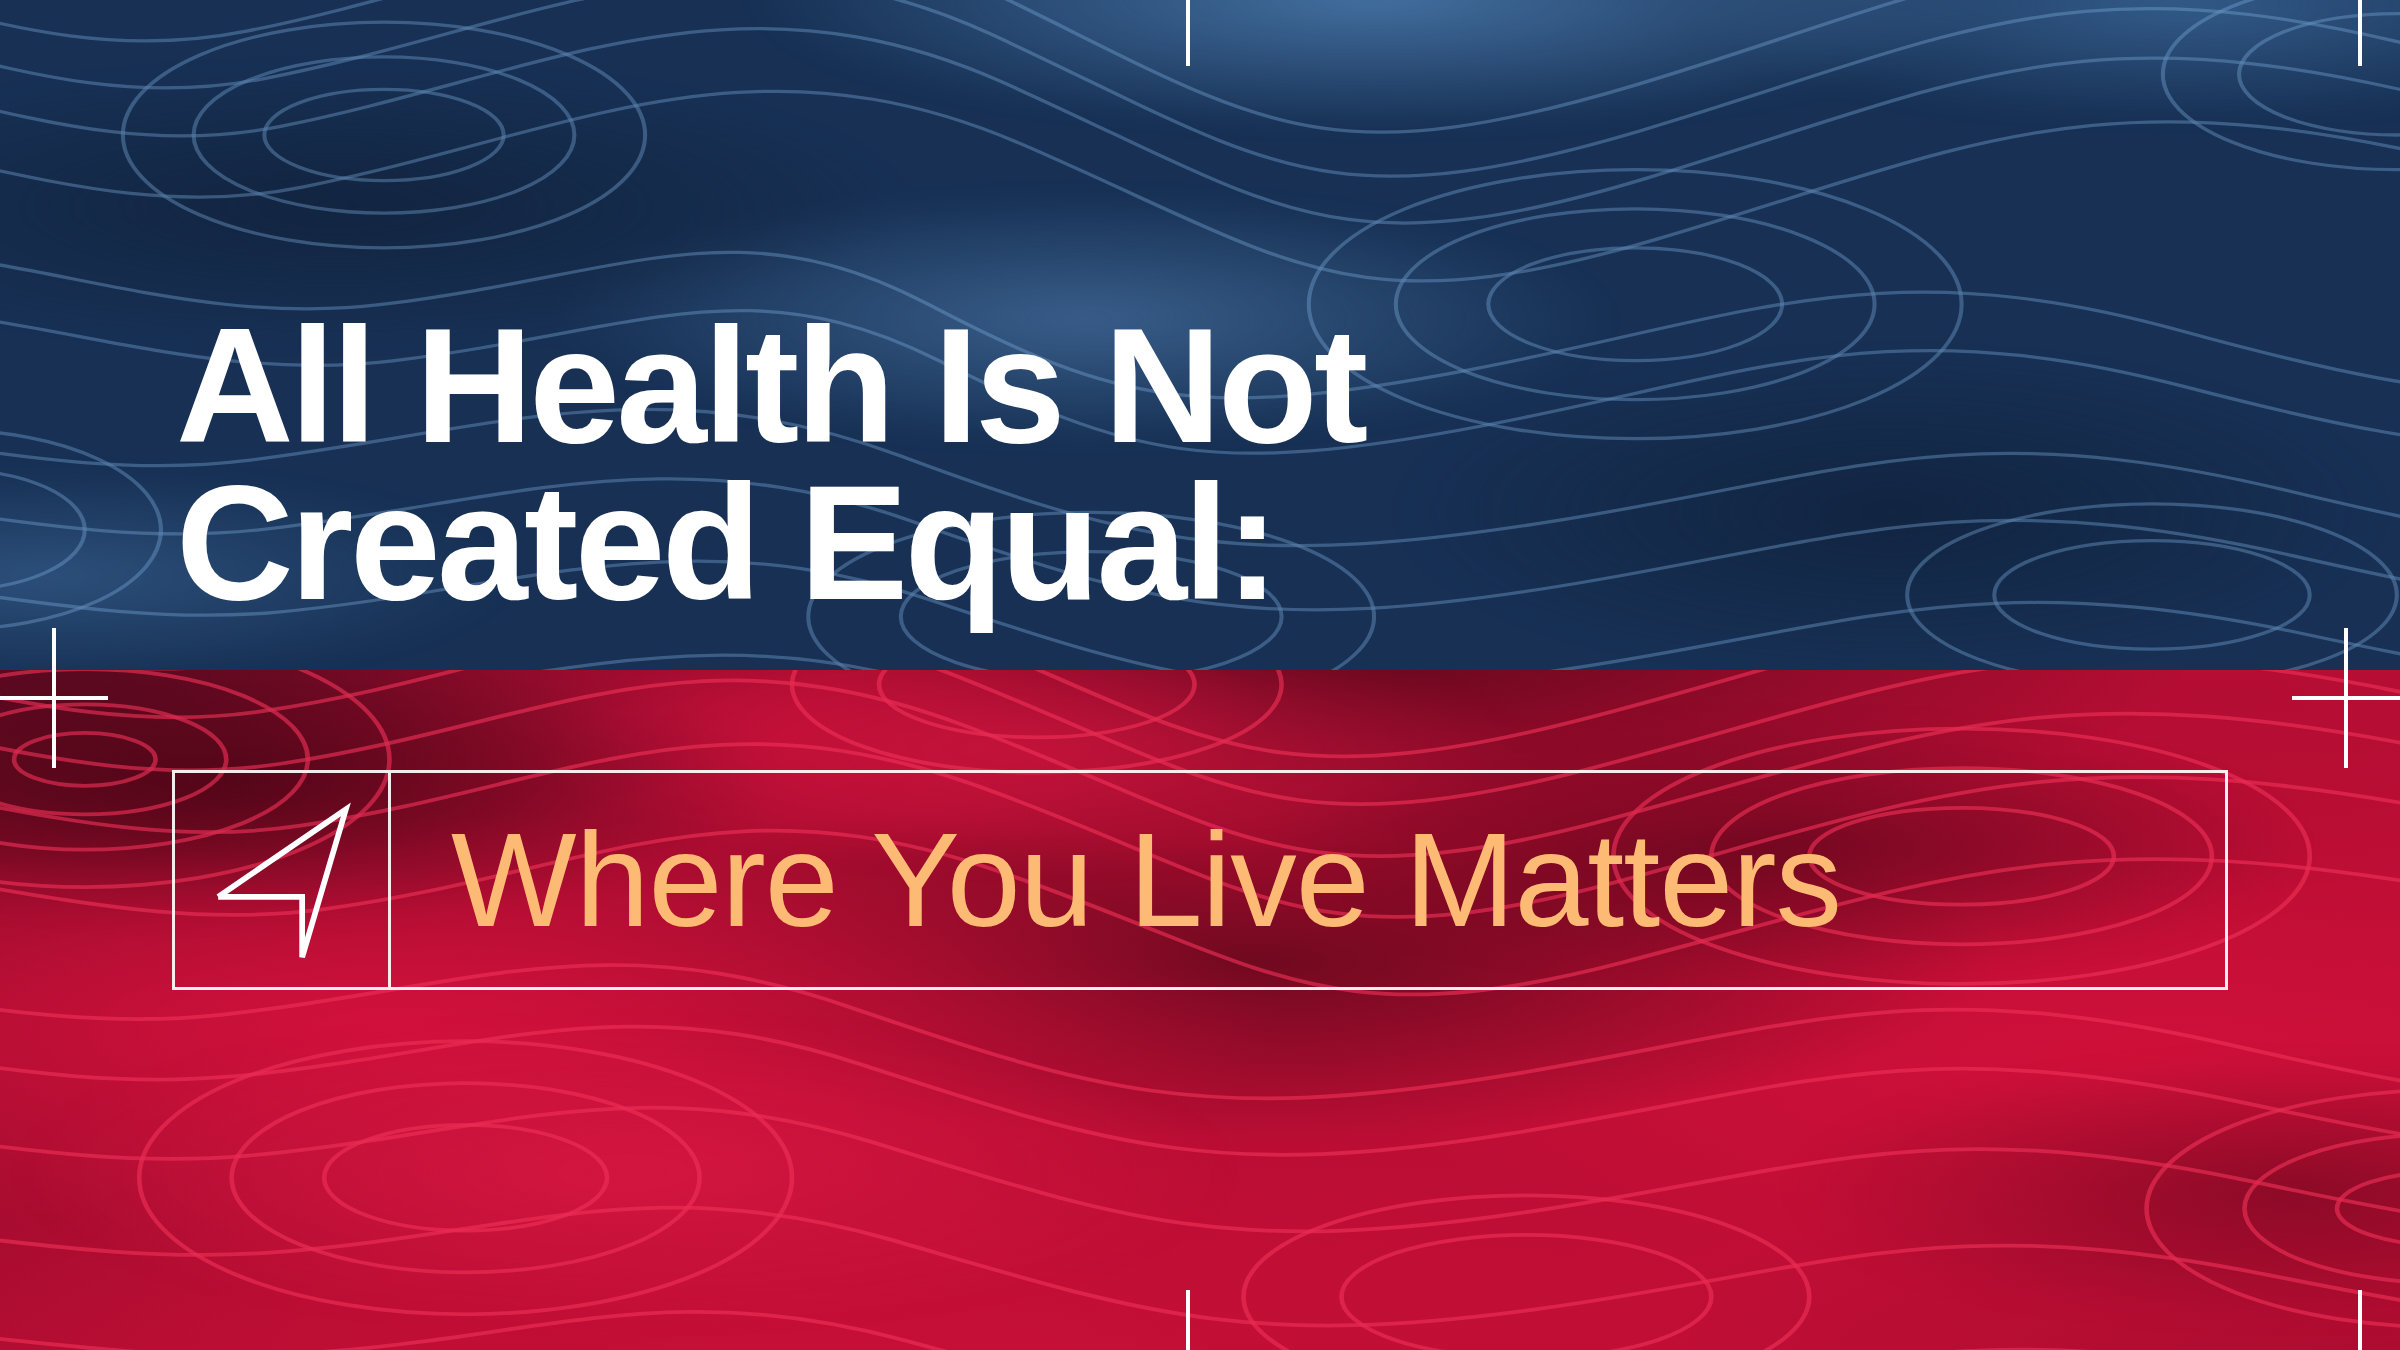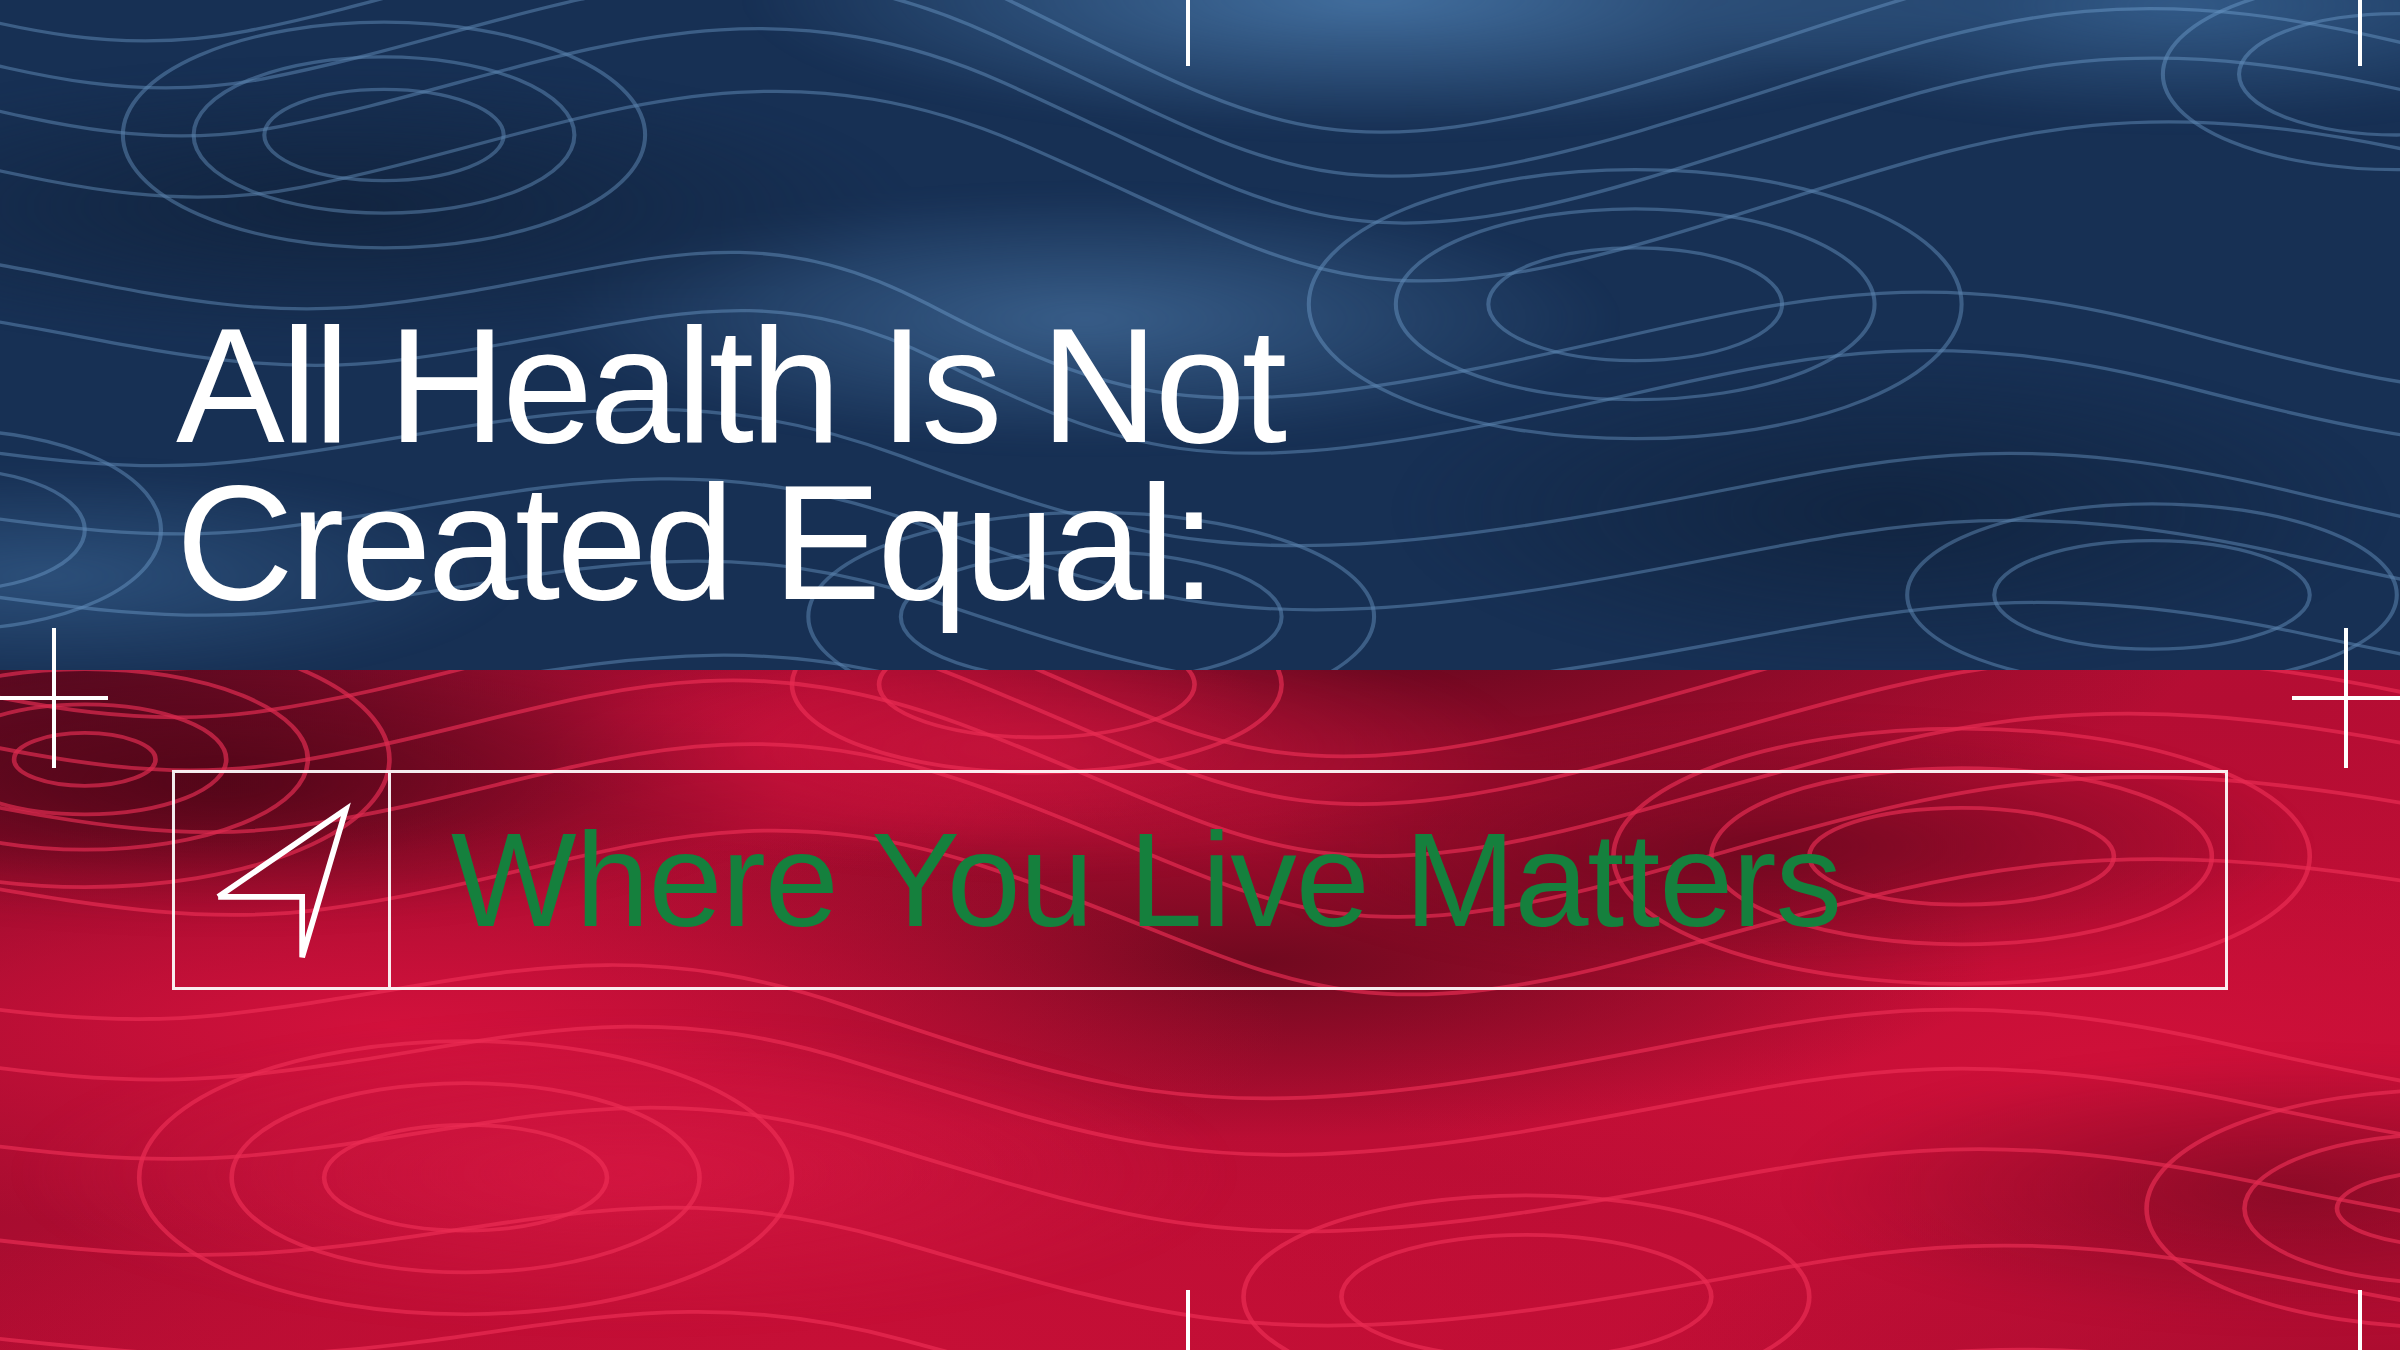--- a/index.html
+++ b/index.html
@@ -66,21 +66,21 @@
       radial-gradient(32% 28% at 30% 70%, rgba(232,30,76,.48) 0%, rgba(232,30,76,0) 66%),
       radial-gradient(26% 24% at 88% 72%, rgba(70,5,20,.46) 0%, rgba(70,5,20,0) 68%);
     filter:blur(12px);
   }
   .topo-r{position:absolute;inset:-18%;opacity:.85;}
   .topo-r svg{width:100%;height:100%;}
 
   
   #headline{
     position:absolute;left:176px;top:198px;width:1900px;
-    color:#ffffff;font-weight:400;font-size:163px;line-height:0.965;
+    color:#ffffff;font-weight:700;font-size:163px;line-height:0.965;
     letter-spacing:-3.6px;
     font-family:"Liberation Sans","DejaVu Sans",sans-serif;
     z-index:40;white-space:pre-line;
   }
 
   
   #subbox{
     position:absolute;left:172px;top:770px;width:2056px;height:220px;
     border:3px solid rgba(255,255,255,.92);
     box-sizing:border-box;z-index:45;display:flex;align-items:stretch;
@@ -90,21 +90,21 @@
     border-right:3px solid rgba(255,255,255,.92);
     display:flex;align-items:center;justify-content:center;
     box-sizing:border-box;
   }
   #logo-cell svg{display:block;width:168px;height:168px;}
   #subtitle-cell{
     flex:1 1 auto;display:flex;align-items:center;
     padding-left:60px;box-sizing:border-box;
   }
   #subtitle{
-    color:#15803d;font-weight:300;font-size:133px;line-height:1;
+    color:#fdba74;font-weight:300;font-size:133px;line-height:1;
     letter-spacing:-1px;white-space:nowrap;
     font-family:"Liberation Sans","DejaVu Sans",sans-serif;
   }
 
   
   .reg{position:absolute;z-index:60;pointer-events:none;}
   .reg .v{position:absolute;background:#ffffff;width:4px;}
   .reg .h{position:absolute;background:#ffffff;height:4px;}
   #reg-left  {left:0px;   top:628px;width:108px;height:140px;}
   #reg-right {left:2292px;top:628px;width:108px;height:140px;}

